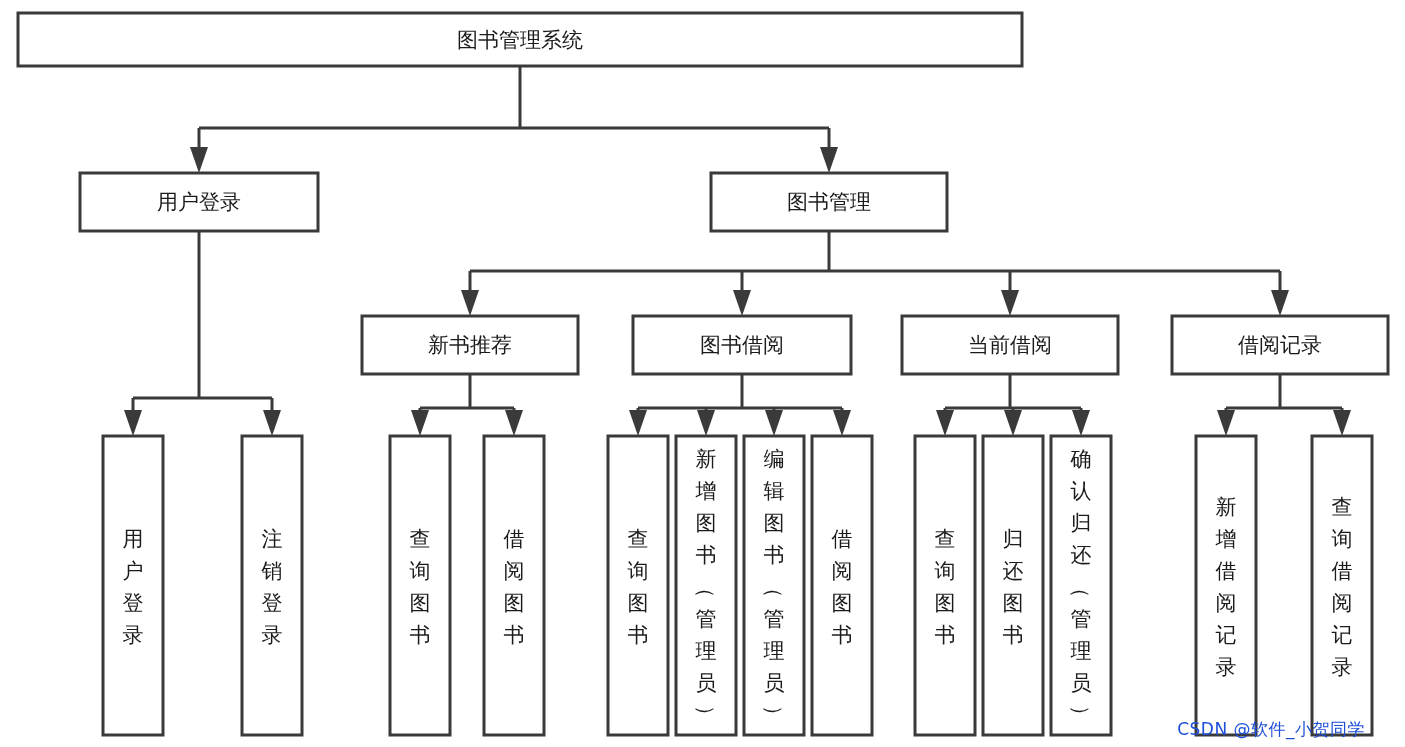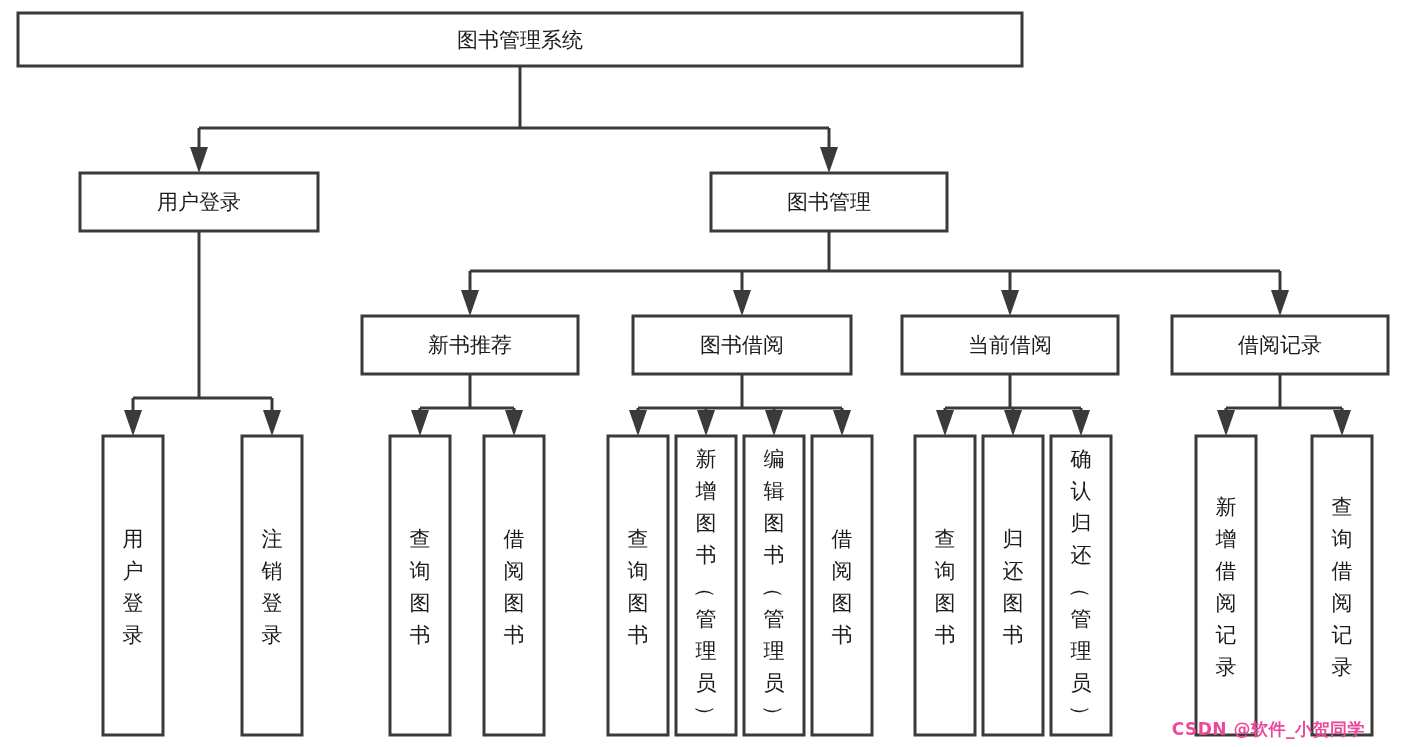--- a/index.html
+++ b/index.html
@@ -53,25 +53,24 @@
     font-size: 21px;
     fill: #1b1b1b;
     text-anchor: middle;
   }
   .watermark {
     position: absolute;
     right: 10px;
     bottom: 6px;
     font-family: "DejaVu Sans", "Liberation Sans", sans-serif;
     font-size: 17px;
-    color: #ec4899;
+    color: #1d4ed8;
     letter-spacing: 0.5px;
     white-space: nowrap;
     user-select: none;
-    font-weight: bold;
   }
 </style>
 </head>
 <body>
 
 <div id="diagram-root">
   <svg id="flow" viewBox="0 0 1405 747" xmlns="http://www.w3.org/2000/svg">
     <g id="connector-layer">
         <line x1="520" y1="66" x2="520" y2="128" class="conn"></line>
         <line x1="199" y1="128" x2="829" y2="128" class="conn"></line>

